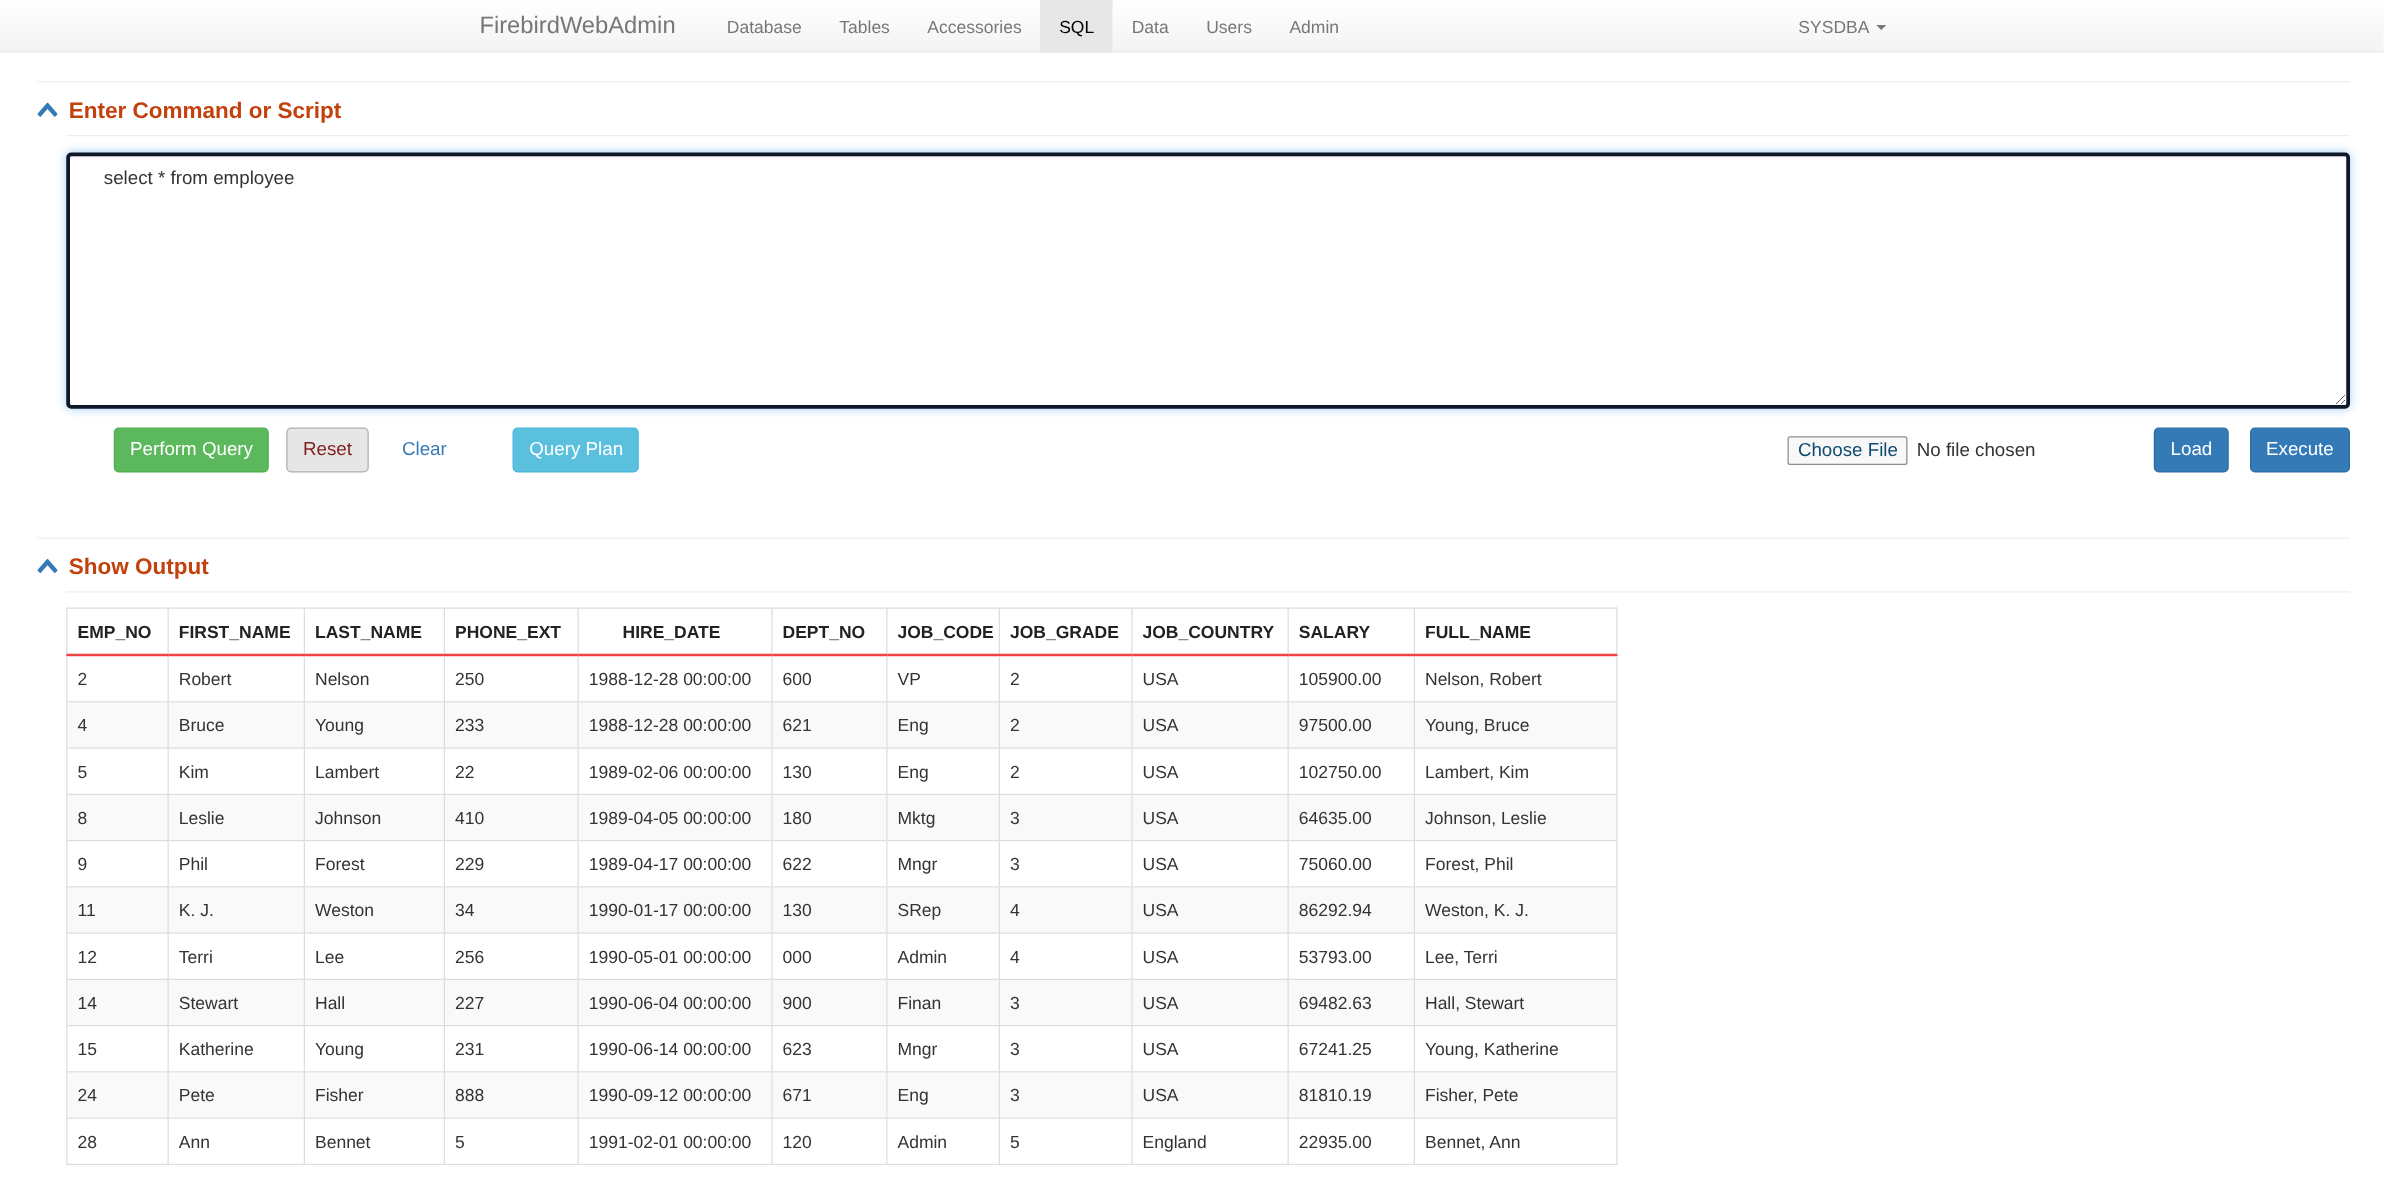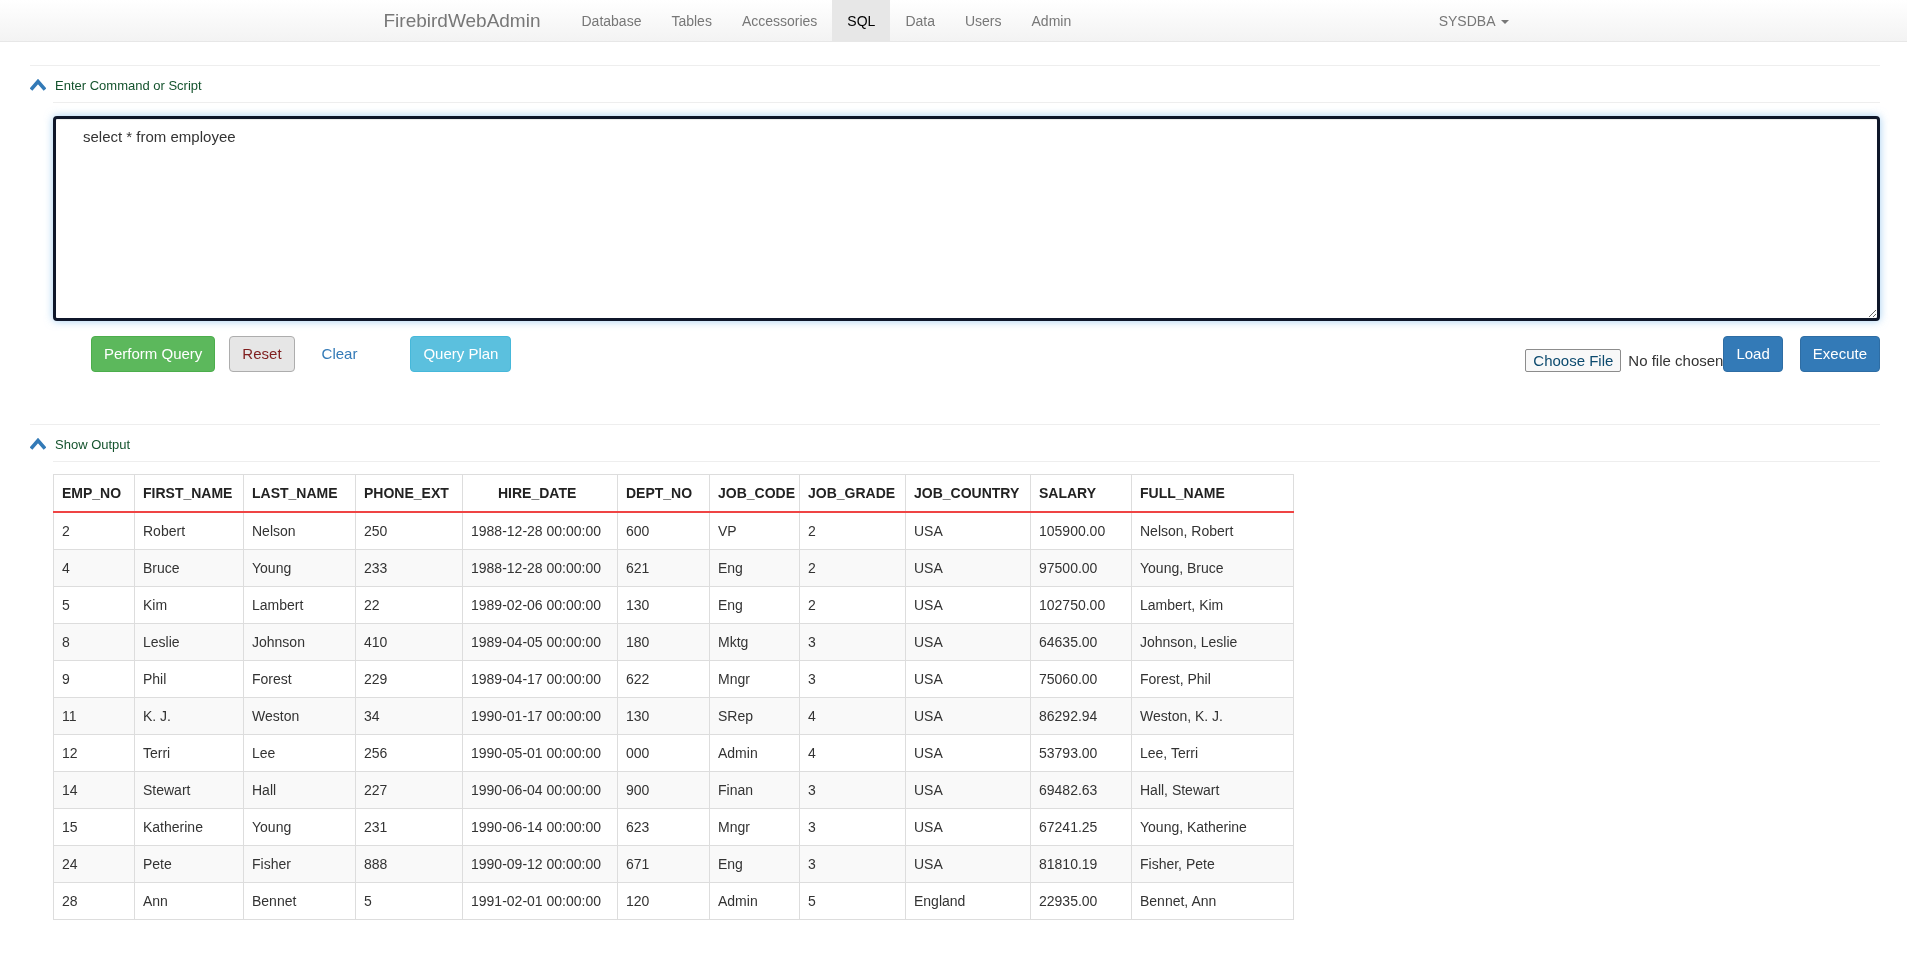--- a/index.html
+++ b/index.html
@@ -42,54 +42,54 @@
   }
 
   
   .content { margin: 0 27px 0 30px; }
   hr { border: 0; border-top: 1px solid #eee; margin: 0; }
   hr.top-rule { margin-top: 23px; }
   hr.section2-rule { margin-top: 52px; }
 
   .section-header { display: flex; align-items: center; padding: 12px 0 9px 0; }
   .chevron { width: 16px; height: 13px; margin-right: 9px; cursor: pointer; flex: 0 0 auto; }
-  .section-title { color: #14532d; font-size: 13px; text-decoration: none; cursor: pointer; }
+  .section-title { color: #c2410c; font-size: 18px; text-decoration: none; cursor: pointer; font-weight: bold; }
 
   .section-body { margin-left: 23px; }
 
   textarea.sql-input {
     display: block; margin-top: 13px; width: 100%; height: 205px;
     border: 3px solid #0f172a; border-radius: 4px;
     padding: 9px 27px;
     font-family: "Liberation Sans", sans-serif; font-size: 15px; color: #333;
     outline: none; resize: both;
     box-shadow: inset 0 1px 1px rgba(0,0,0,.075), 0 0 8px rgba(102,175,233,.6);
   }
 
   
-  .toolbar { margin-top: 14px; display: flex; align-items: flex-end; height: 37px; padding-left: 38px; }
+  .toolbar { margin-top: 14px; display: flex; align-items: center; height: 37px; padding-left: 38px; }
   .btn {
     display: inline-block; border-radius: 4px; font-size: 15px; line-height: 22px;
     padding: 6px 12px; cursor: pointer; border: 1px solid transparent;
     font-family: "Liberation Sans", sans-serif; white-space: nowrap;
   }
   .btn-success { background: #5cb85c; border-color: #4cae4c; color: #fff; margin-right: 14px; }
   .btn-default { background: #e6e6e6; border-color: #adadad; color: #7f1d1d; margin-right: 14px; }
   .btn-link { background: transparent; border-color: transparent; color: #337ab7; margin-right: 14px; }
   .btn-info { background: #5bc0de; border-color: #46b8da; color: #fff; }
   .btn-primary { background: #337ab7; border-color: #2e6da4; color: #fff; }
   .v-divider { border-right: 2px dotted #a6a6a6; margin: -1px 19px -1px 5px; }
 
   .file-group { margin-left: auto; display: flex; align-items: flex-start; margin-top: 1px; }
   .file-btn {
     background: #f8f8f8; border: 1px solid #8c8c8c; border-radius: 2px;
     padding: 1px 7px; font-size: 15px; color: #0c4a6e; cursor: pointer; line-height: 19px;
   }
   .file-status { font-size: 15px; color: #333; margin-left: 7px; line-height: 23px; }
-  .btn-load { }
+  .btn-load { margin-left: 95px; }
   .btn-execute { margin-left: 17px; }
 
   
   .results-table {
     margin-top: 12px; border-collapse: collapse; table-layout: fixed; width: 1240px;
     font-size: 14px; color: #333;
   }
   .results-table th, .results-table td {
     border: 1px solid #ddd; padding: 8px; text-align: left;
     line-height: 20px; overflow: hidden; white-space: nowrap;

